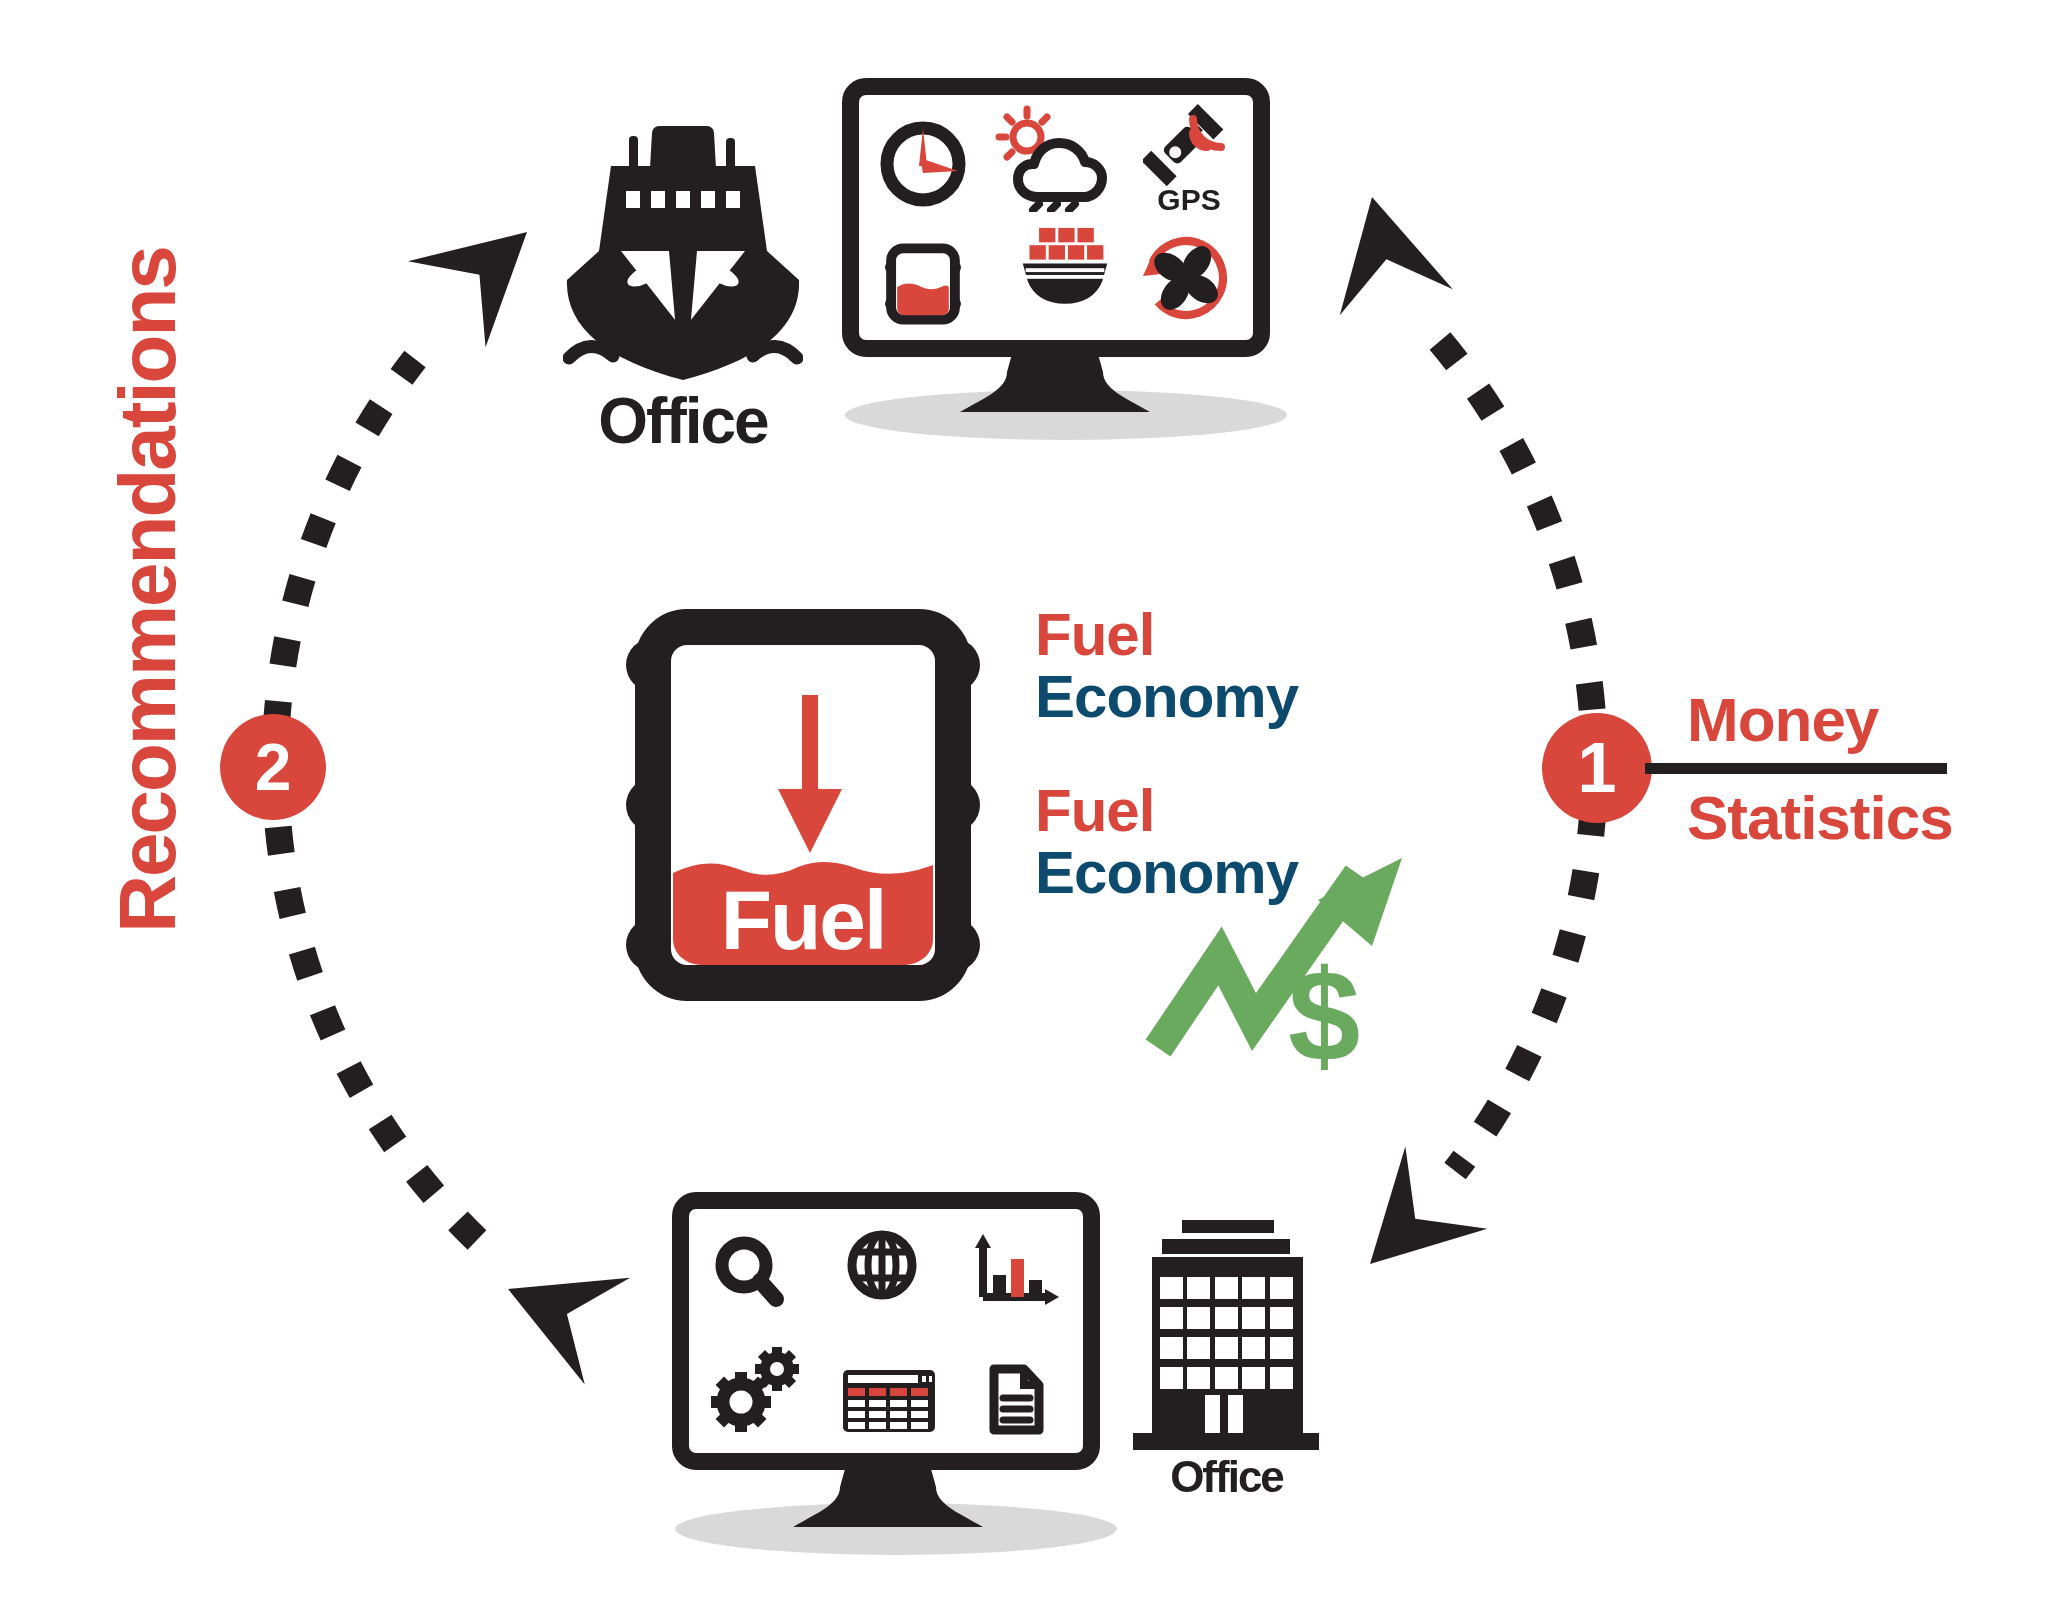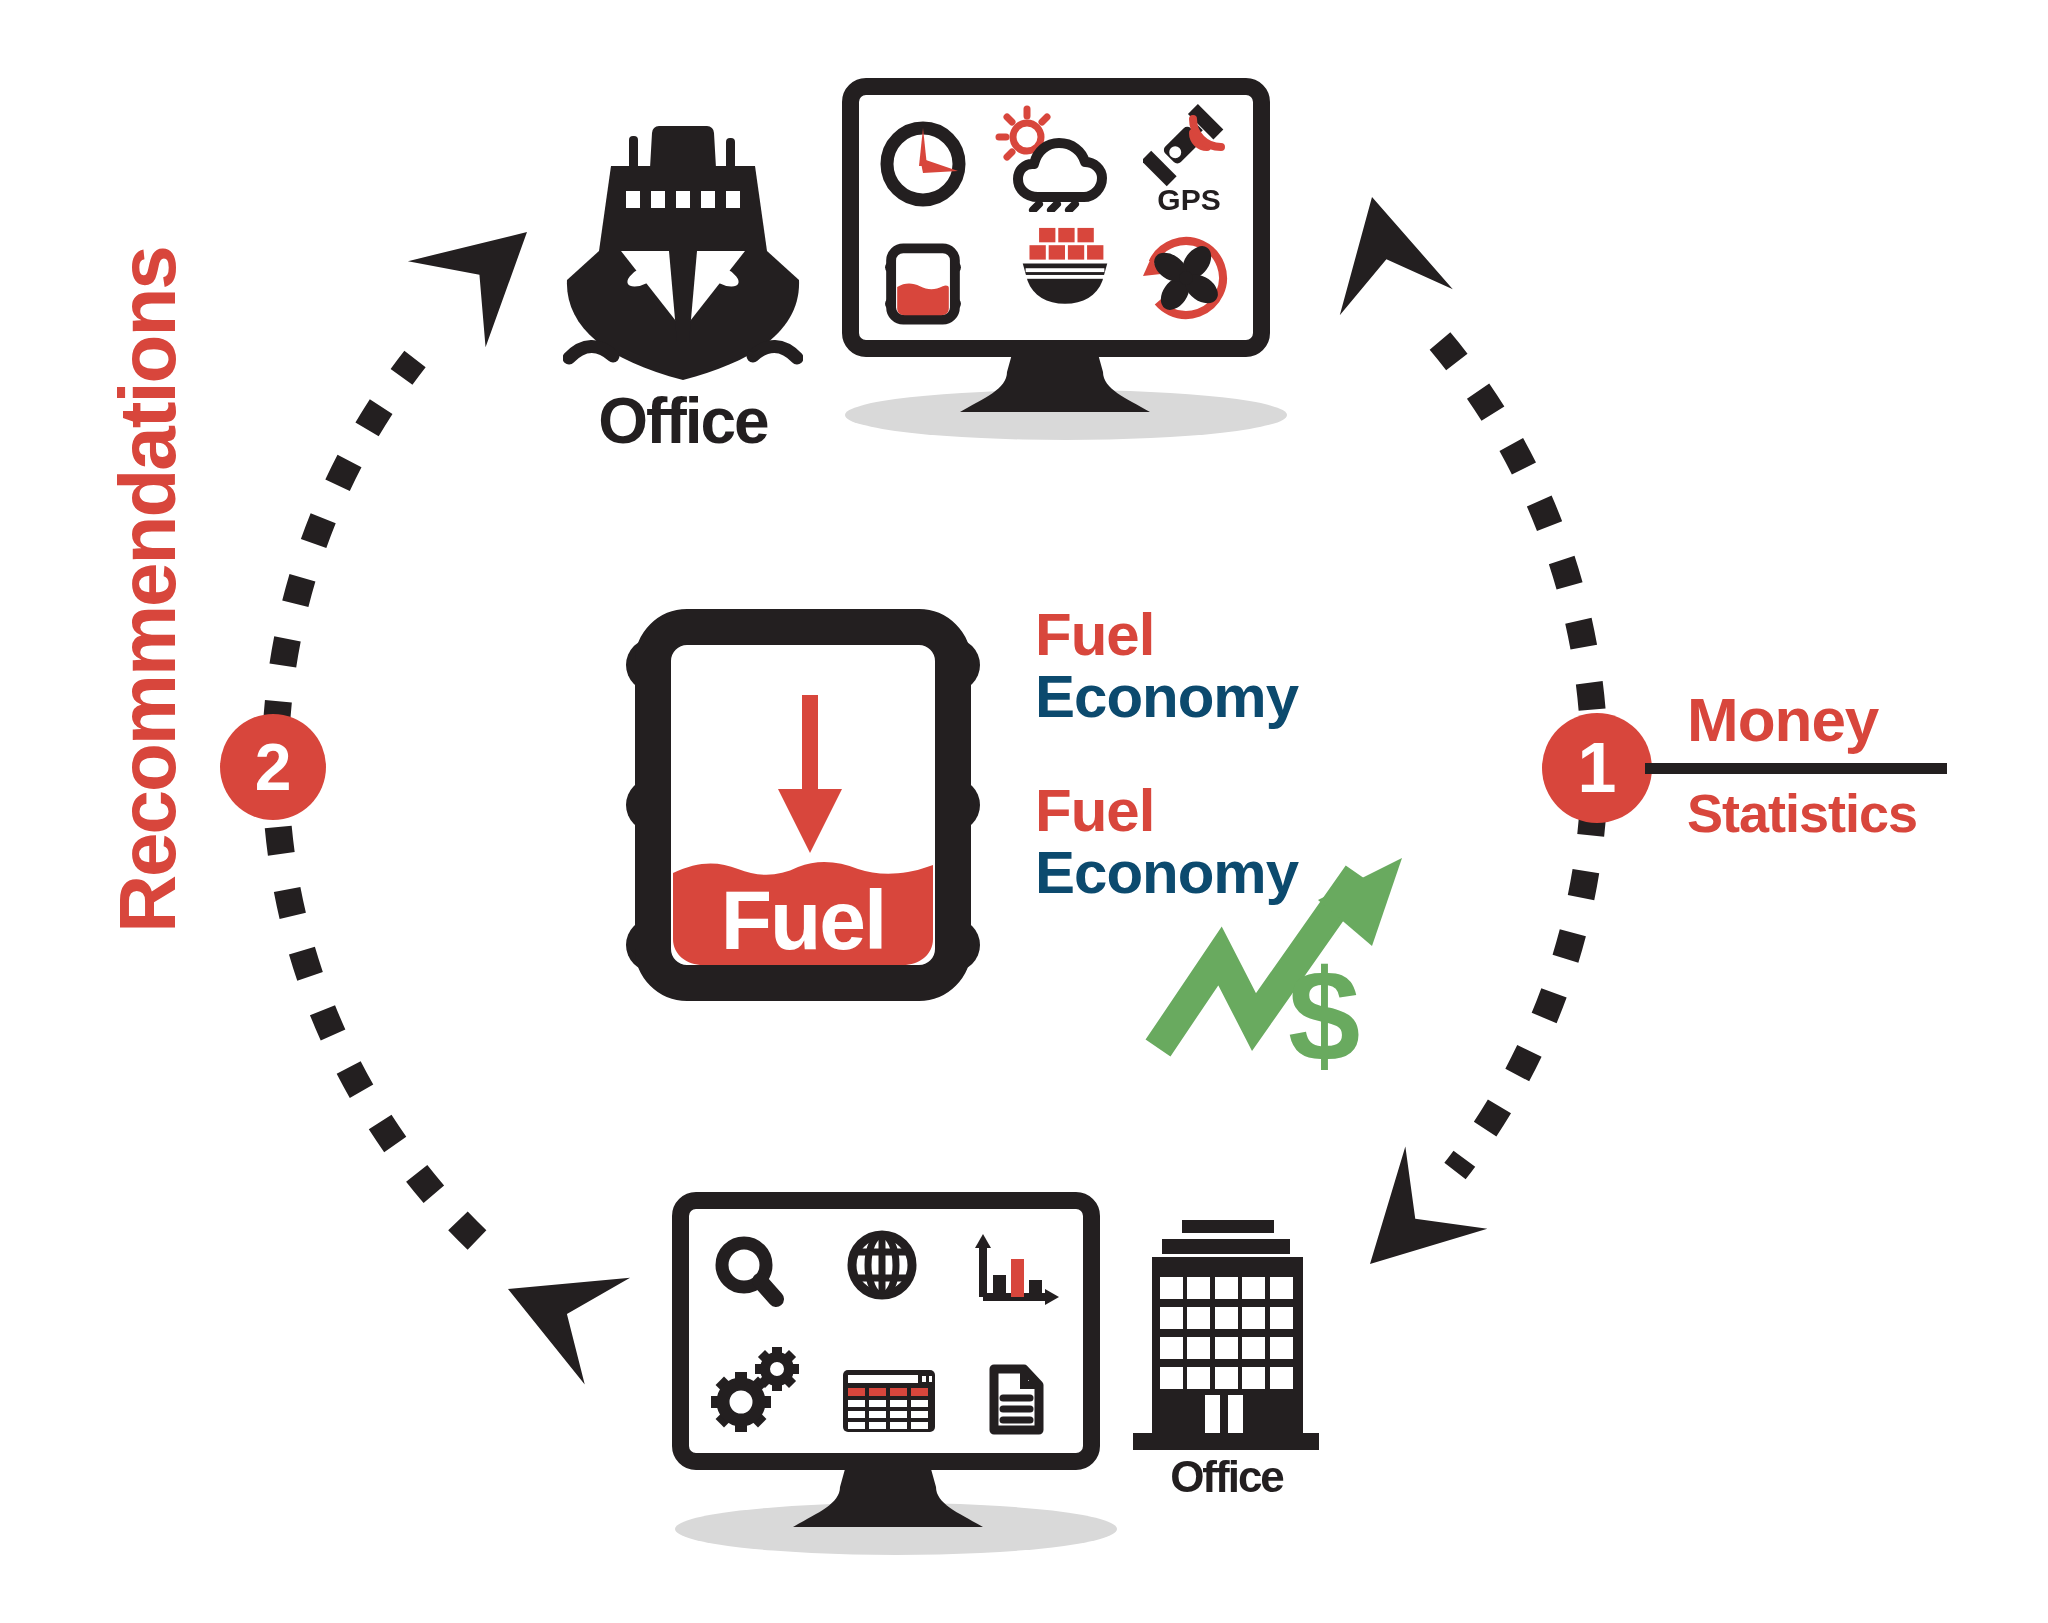--- a/index.html
+++ b/index.html
@@ -298,21 +298,21 @@
         <rect x="95" y="177" width="15" height="38"></rect>
     </g>
   </svg>
   <div class="abs lbl" style="left:1129px;top:1452px;width:195px;font-size:44px;">Office</div>
 
   <div class="abs badge" style="left:1542px;top:713px;width:110px;height:110px;line-height:110px;font-size:70px;">
     <span>1</span>
   </div>
   <div class="abs" style="left:1645px;top:763px;width:302px;height:11px;background:#231f20;"></div>
   <div class="abs redtxt" style="left:1687px;top:684px;font-size:62px;">Money</div>
-  <div class="abs redtxt" style="left:1687px;top:782px;font-size:54px;">Statistics</div>
+  <div class="abs redtxt" style="left:1687px;top:782px;font-size:62px;">Statistics</div>
 
   <div class="abs badge" style="left:220px;top:714px;width:106px;height:106px;line-height:106px;font-size:66px;">
     <span>2</span>
   </div>
   <div class="abs redtxt" style="left:148px;top:590px;font-size:80px;white-space:nowrap;letter-spacing:-2px;
        transform:translate(-50%,-50%) rotate(-90deg);">Recommendations</div>
 
 </div>
 
 </body></html>

